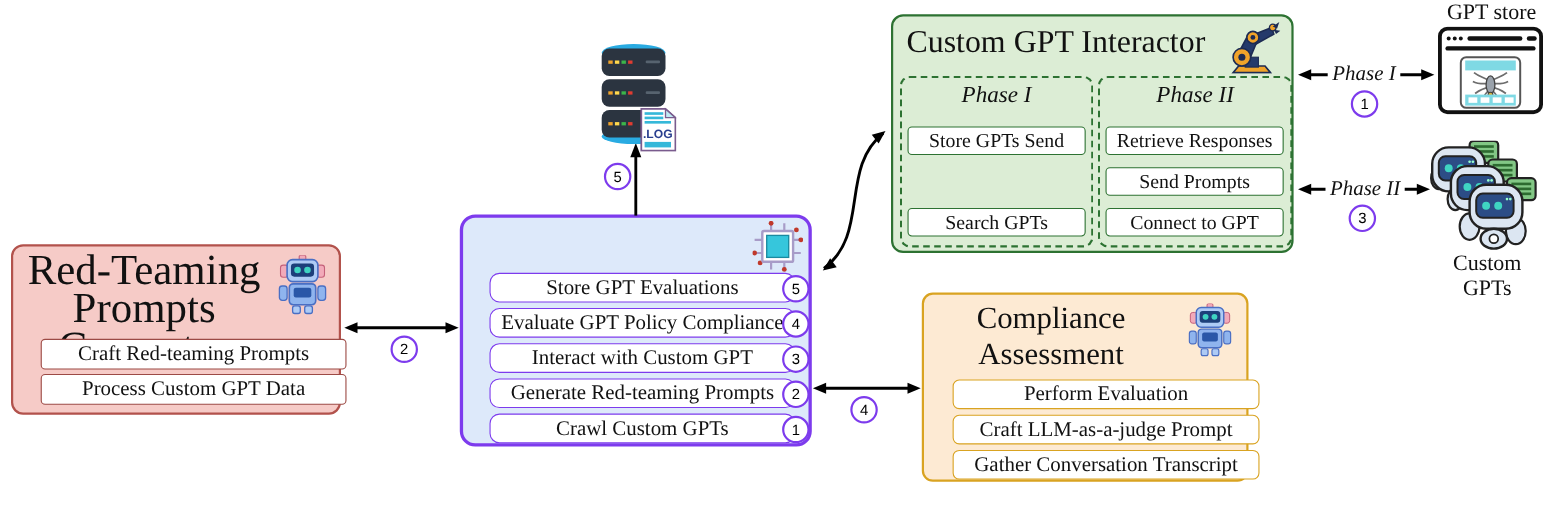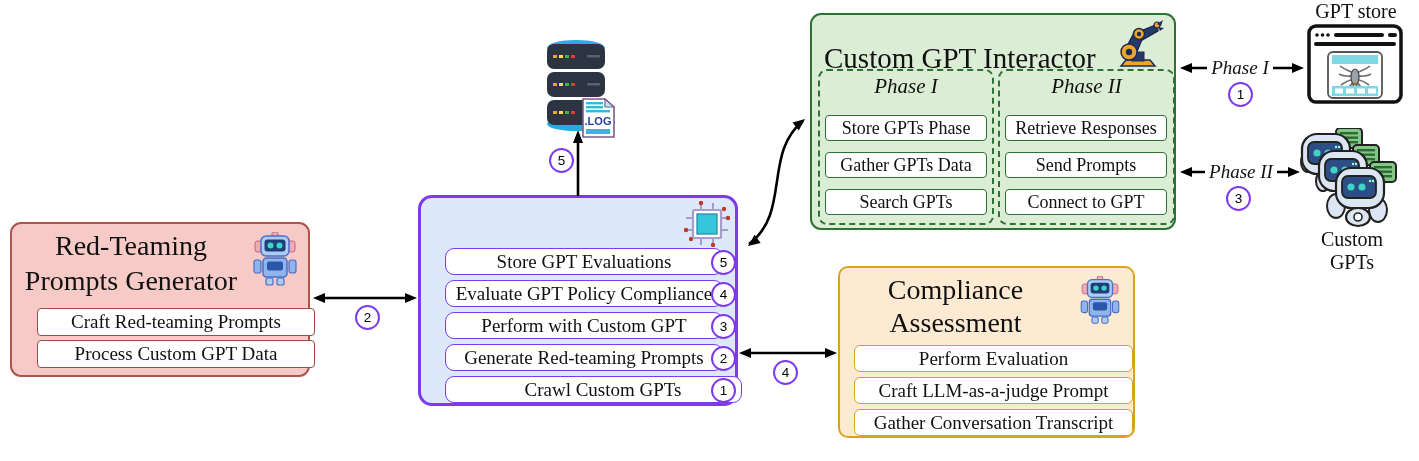--- a/index.html
+++ b/index.html
@@ -8,31 +8,31 @@
     font-family:"Liberation Serif", serif; color:#111; overflow:hidden;
   }
   .box { position:absolute; box-sizing:border-box; z-index:2; }
 
   
   .red-box    { left:10px;  top:222px; width:300px; height:155px; background:#f6cbc7; border:2.5px solid #b2524c; border-radius:11px; }
   .orch-box   { left:418px; top:195px; width:320px; height:211px; background:#dde9fa; border:3.5px solid #7d3bed; border-radius:14px; }
   .green-box  { left:810px; top:13px;  width:366px; height:217px; background:#dcedd5; border:2.5px solid #2d7232; border-radius:11px; }
   .orange-box { left:838px; top:266px; width:297px; height:172px; background:#fdead3; border:2.5px solid #d9a321; border-radius:10px; }
 
-  .title-2l { position:absolute; left:0; right:58px; top:4px; text-align:center; font-size:28px; line-height:35px; }
+  .title-2l { position:absolute; left:0; right:58px; top:4px; text-align:center; font-size:39px; line-height:35px; }
   .orch-title { position:absolute; left:13px; top:5px; font-size:30px; }
-  .green-title { position:absolute; left:12px; top:7px; font-size:29px;margin-top:20px; }
+  .green-title { position:absolute; left:12px; top:7px; font-size:29px; }
   .orange-title { position:absolute; left:0; right:62px; top:5px; text-align:center; font-size:28px; line-height:33px; }
 
   .item { position:absolute; background:#ffffff; display:flex; align-items:center; justify-content:center;
           font-size:19px; white-space:nowrap; }
   .red-item    { left:25px; width:276px; height:26px; border:1.5px solid #9c4a45; border-radius:4px; }
   .orch-item   { left:24px;  width:276px; height:25px; border:1.5px solid #7d3bed; border-radius:9px; }
   .phase-item  { left:5px;  width:160px; height:24px; border:1.5px solid #2d7232; border-radius:4px; font-size:18px; }
-  .orange-item { left:14px; width:277px; height:25px; border:1.5px solid #d9a321; border-radius:6px; }
+  .orange-item { left:26px; width:277px; height:25px; border:1.5px solid #d9a321; border-radius:6px; }
 
   .dashed-box { position:absolute; top:54px; height:152px; border:2.5px dashed #2d7232; border-radius:9px; }
   .phase-title { position:absolute; left:0; right:0; top:3px; text-align:center; font-style:italic; font-size:21px; }
 
   .num-circle { position:absolute; width:21px; height:21px; background:#fff; border:2px solid #7d3bed; border-radius:50%;
                 display:flex; align-items:center; justify-content:center;
                 font-family:"Liberation Sans", sans-serif; font-size:13.5px; color:#000; z-index:5; }
 
   .ext-label { position:absolute; text-align:center; font-size:20px; z-index:4; }
   .phase-arrow-label { position:absolute; text-align:center; font-style:italic; font-size:19px;
@@ -120,23 +120,23 @@
         <circle cx="2" cy="29" r="2.2" fill="#c0392b"></circle>
           <circle cx="44" cy="17" r="2.2" fill="#c0392b"></circle>
         <circle cx="7" cy="38" r="2.2" fill="#c0392b"></circle>
           <circle cx="40" cy="8" r="2.2" fill="#c0392b"></circle>
         <rect x="9" y="9" width="28" height="28" rx="1.5" fill="#ffffff" stroke="#a89cc8" stroke-width="2.2"></rect>
         <rect x="13" y="13" width="20" height="20" fill="#36c6dc" stroke="#1a8aa0" stroke-width="1.2"></rect>
       </svg>
     </span>
     <div class="item orch-item" style="top:50px;">Store GPT Evaluations</div>
     <div class="item orch-item" style="top:82px;">Evaluate GPT Policy Compliance</div>
-    <div class="item orch-item" style="top:114px;">Perform with Custom GPT</div>
+    <div class="item orch-item" style="top:114px;">Interact with Custom GPT</div>
     <div class="item orch-item" style="top:146px;">Generate Red-teaming Prompts</div>
-    <div class="item orch-item" style="top:178px;padding-left:19px;">Crawl Custom GPTs</div>
+    <div class="item orch-item" style="top:178px;">Crawl Custom GPTs</div>
     <div class="num-circle" style="left:290px; top:52px;">5</div>
     <div class="num-circle" style="left:290px; top:84px;">4</div>
     <div class="num-circle" style="left:290px; top:116px;">3</div>
     <div class="num-circle" style="left:290px; top:148px;">2</div>
     <div class="num-circle" style="left:290px; top:180px;">1</div>
   </div>
 
   <div class="box green-box">
     <div class="green-title">Custom GPT Interactor</div>
     <span class="icon" style="right:10px; top:4px;">
@@ -149,22 +149,21 @@
         <circle cx="17" cy="33" r="3.2" fill="#1d2b53"></circle>
         <circle cx="27" cy="15" r="5.5" fill="#f0a32a" stroke="#1d2b53" stroke-width="1.5"></circle>
         <circle cx="27" cy="15" r="2.2" fill="#1d2b53"></circle>
         <circle cx="45" cy="6" r="3" fill="#f0a32a" stroke="#1d2b53" stroke-width="1.2"></circle>
         <path d="M45 5 L51 1 L49 7 Z" fill="#1d2b53"></path>
         <path d="M46 8 L52 9 L48 12 Z" fill="#1d2b53"></path>
       </svg>
     </span>
     <div class="dashed-box" style="left:6px; width:172px;">
       <div class="phase-title">Phase I</div>
-      <div class="item phase-item" style="top:44px;">Store GPTs Phase</div>
-      <div class="item phase-item" style="top:81px;">Gather GPTs Data</div>
+      <div class="item phase-item" style="top:44px;">Store GPTs Send</div>
       <div class="item phase-item" style="top:118px;">Search GPTs</div>
     </div>
     <div class="dashed-box" style="left:186px; width:173px;">
       <div class="phase-title">Phase II</div>
       <div class="item phase-item" style="top:44px;">Retrieve Responses</div>
       <div class="item phase-item" style="top:81px;">Send Prompts</div>
       <div class="item phase-item" style="top:118px;">Connect to GPT</div>
     </div>
   </div>
 

